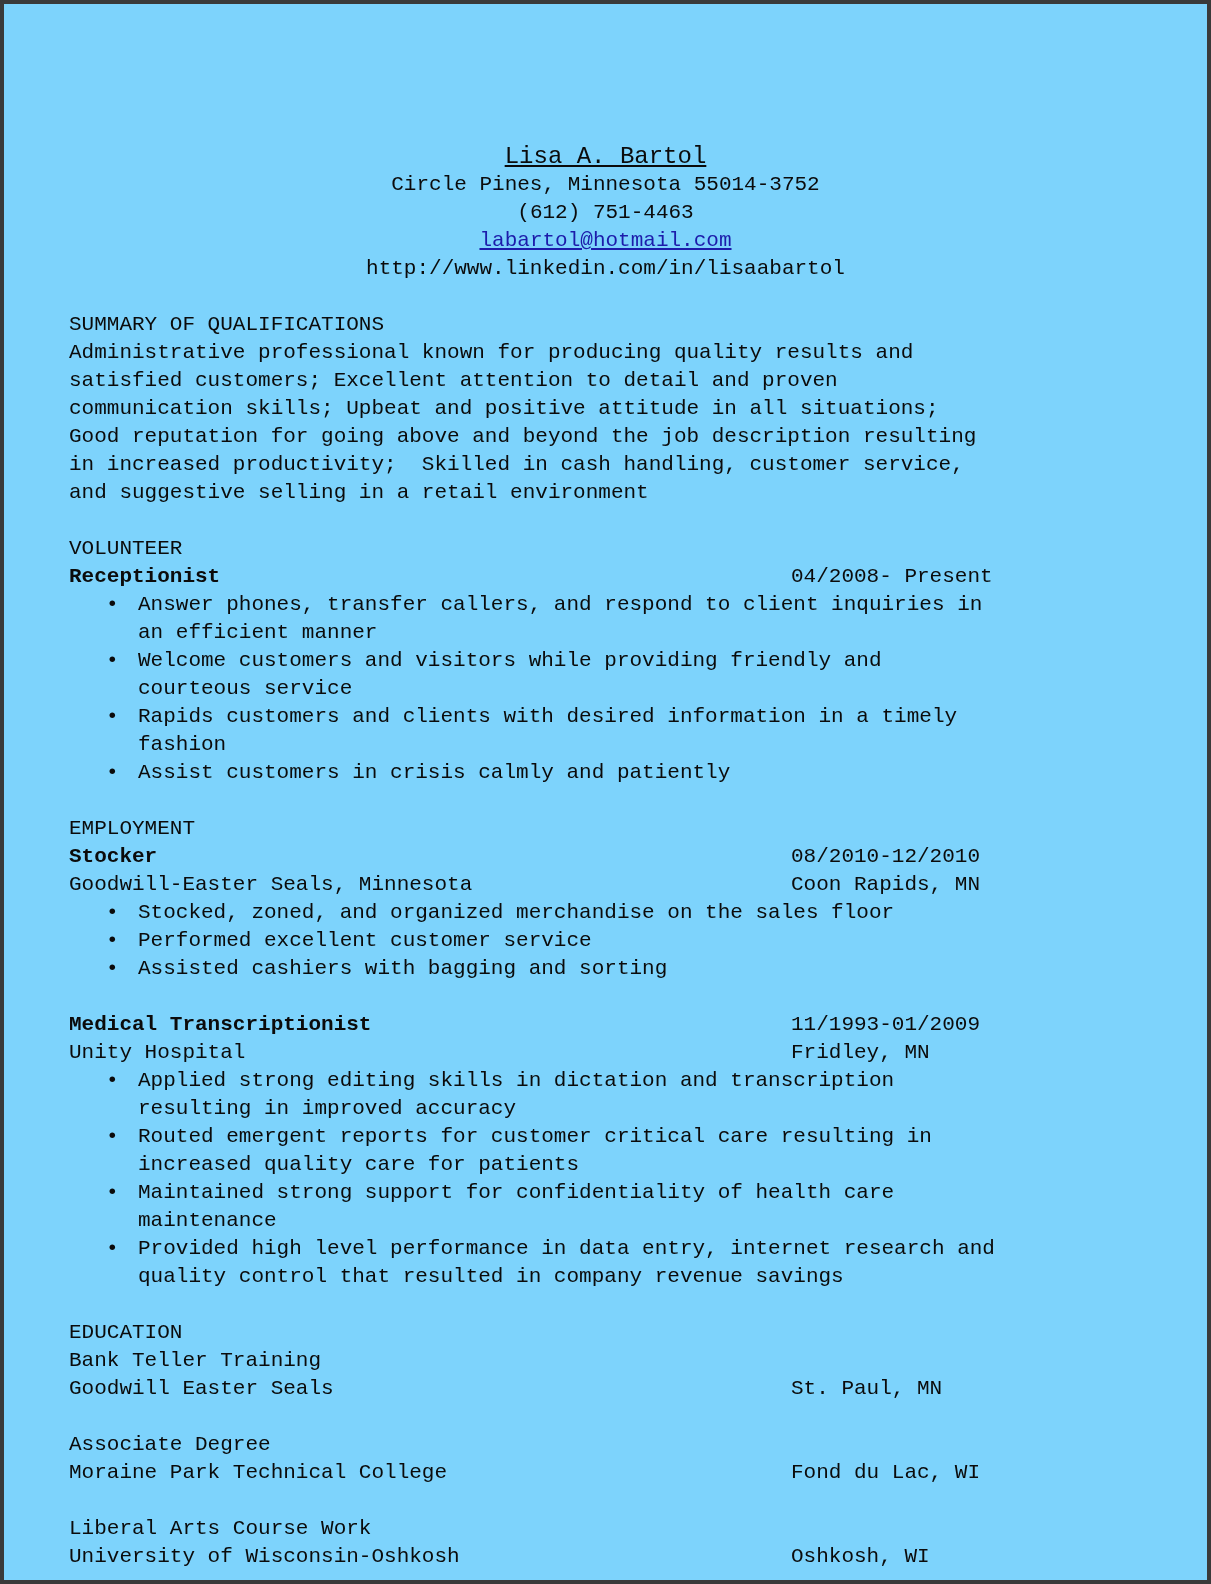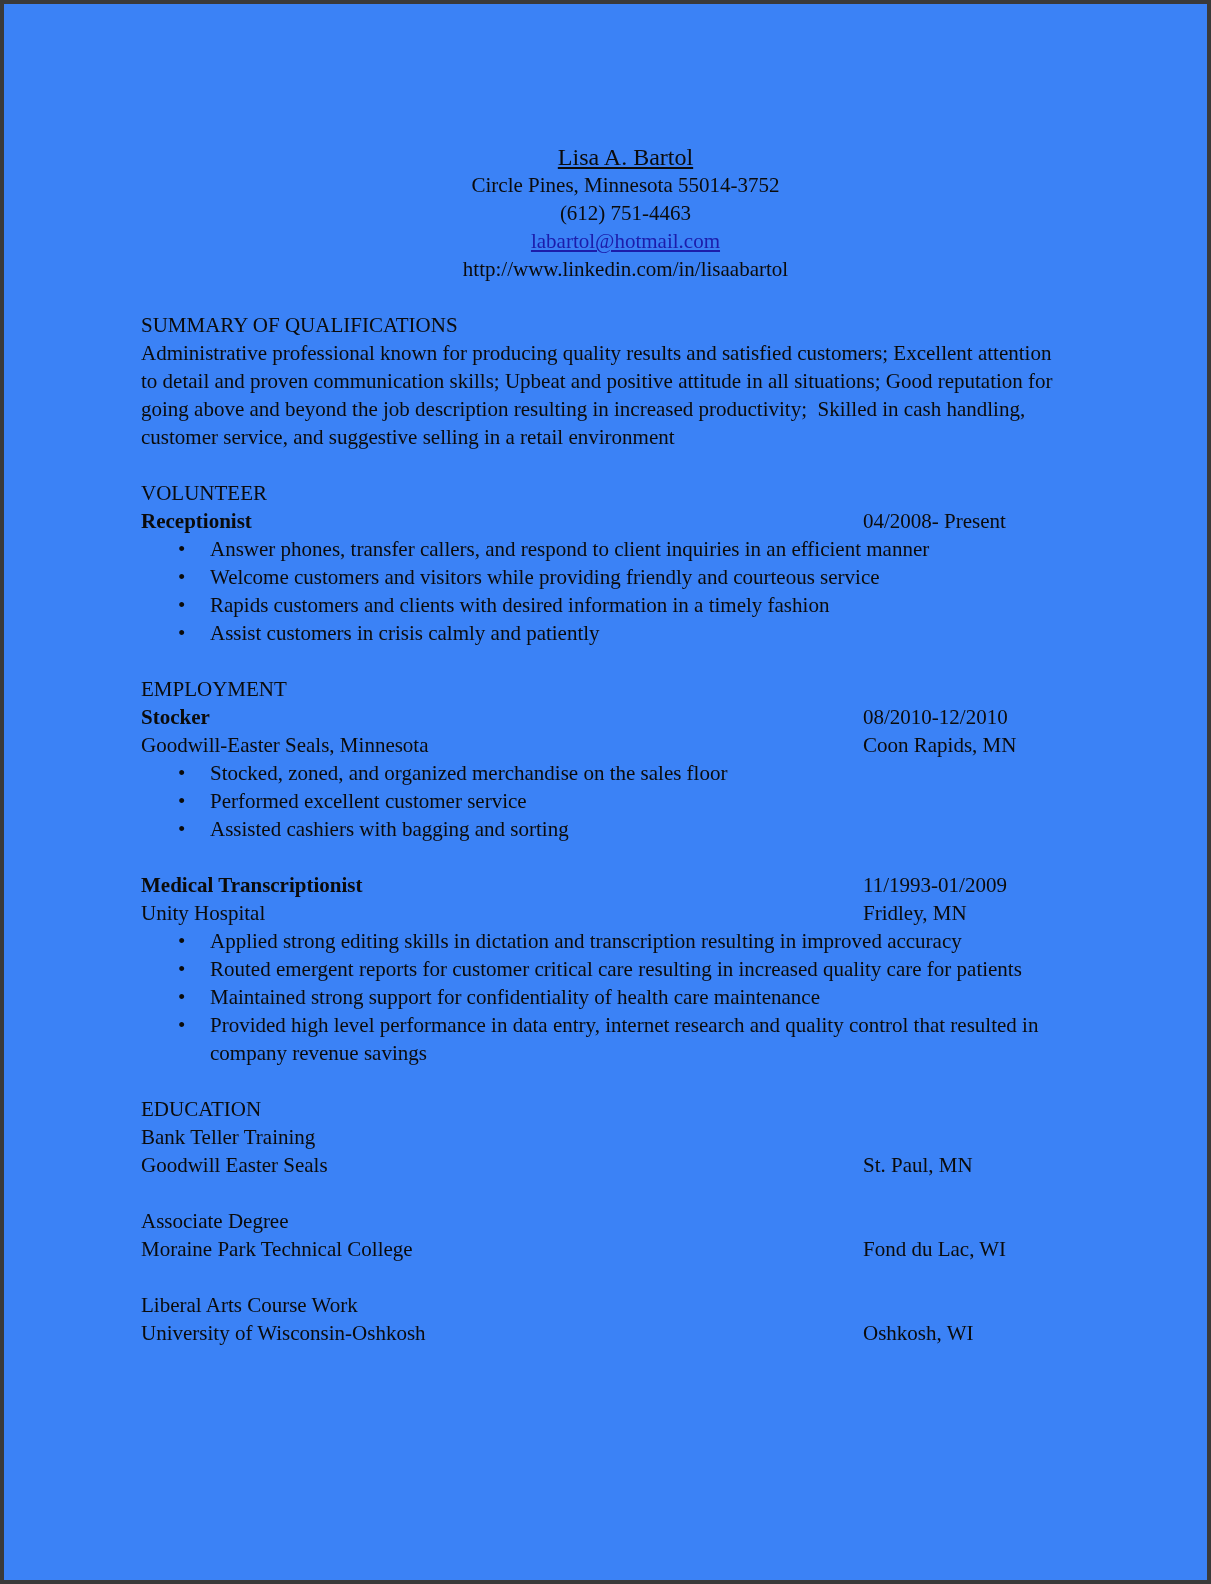--- a/index.html
+++ b/index.html
@@ -2,39 +2,38 @@
 <html><head>
 <meta charset="utf-8">
 <style>
   html, body { margin: 0; padding: 0; background: #ffffff; }
   .page {
     position: relative;
     width: 1211px;
     height: 1584px;
     box-sizing: border-box;
     border: 4px solid #3a3a3a;
-    background: #3b82f6;
-    font-family: Liberation Serif, serif;
+    background: #7dd3fc;
+    font-family: Liberation Mono, monospace;
     font-size: 21px;
     line-height: 28px;
     color: #0b0b0b;
     overflow: hidden;
-    padding-left: 40px;
   }
   .header { text-align: center; margin-top: 139px; }
   .person-name {
     font-size: 24px;
     text-decoration: underline;
   }
   .email-link {
     color: #1c1caa;
     text-decoration: underline;
     cursor: pointer;
   }
-  .content { margin-left: 97px; width: 928px; }
+  .content { margin-left: 65px; width: 928px; }
   h2.section-heading {
     font-size: 21px;
     font-weight: normal;
     line-height: 28px;
     margin: 28px 0 0 0;
   }
   .row { position: relative; }
   .right-col { position: absolute; left: 722px; top: 0; white-space: nowrap; }
   .job-title { font-weight: bold; }
   .summary-text { margin: 0; white-space: pre-wrap; }

